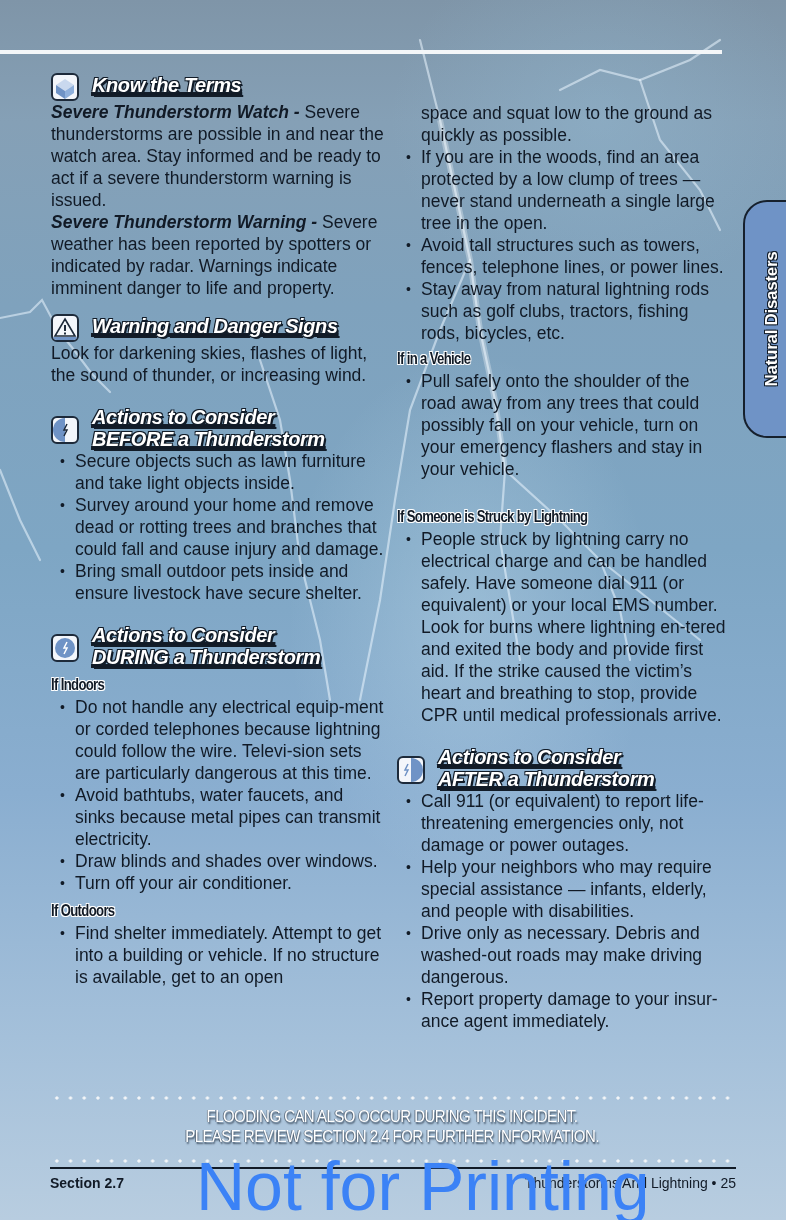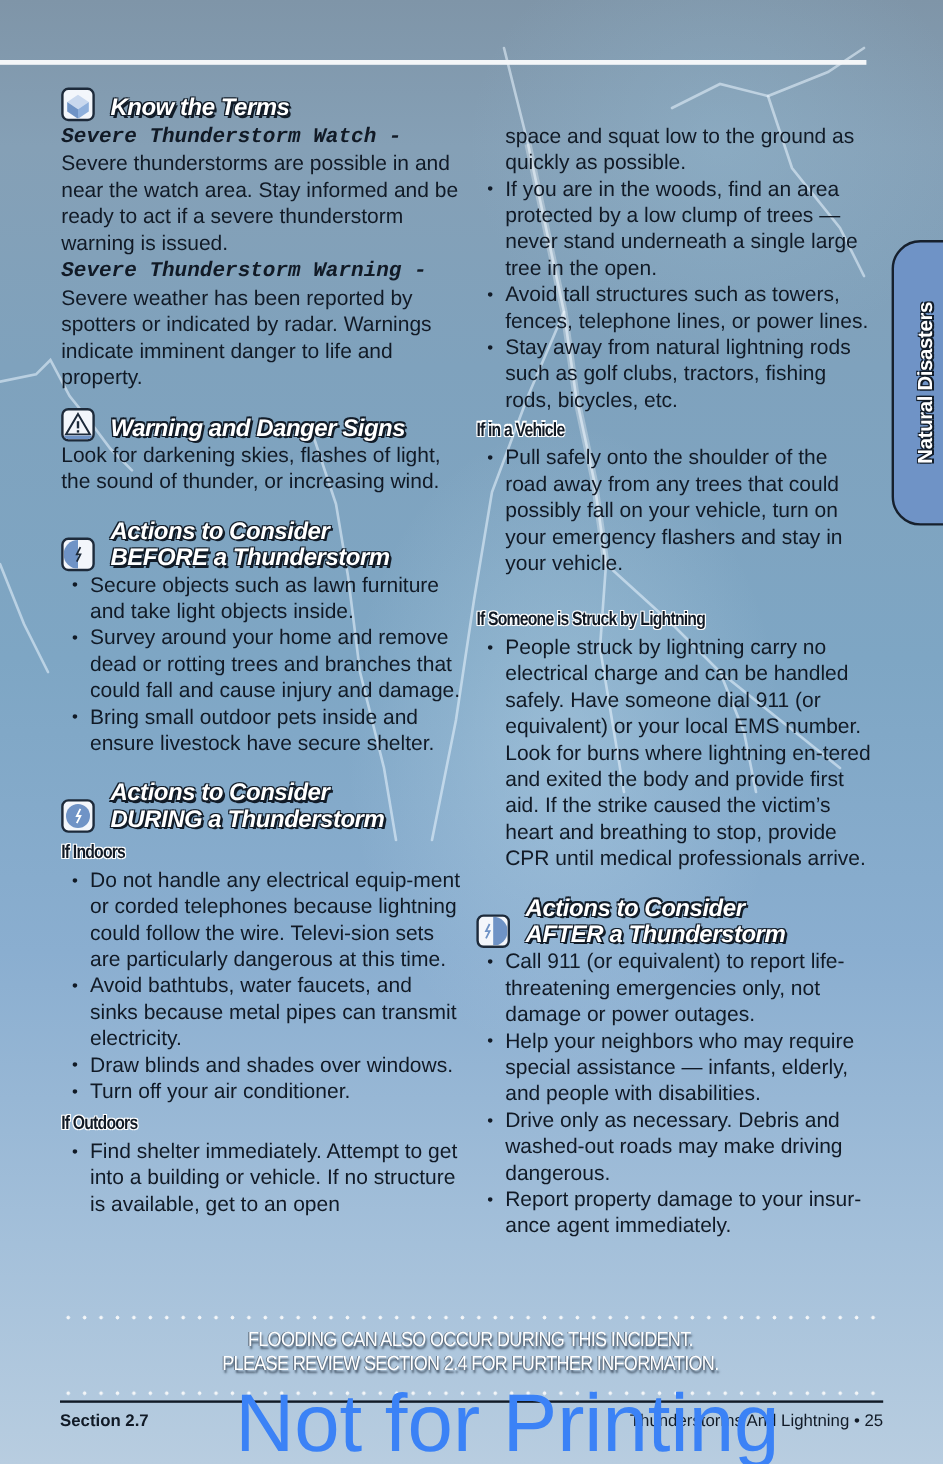--- a/index.html
+++ b/index.html
@@ -10,31 +10,31 @@
       radial-gradient(ellipse 260px 380px at 470px 620px, rgba(200,225,240,0.35), rgba(0,0,0,0) 70%),
       radial-gradient(ellipse 300px 260px at 600px 120px, rgba(150,190,215,0.35), rgba(0,0,0,0) 70%),
       linear-gradient(180deg, #7f95a8 0%, #85a0b6 10%, #7fa2bd 25%, #7ea6c4 45%, #8aaed0 65%, #a4c0da 85%, #b8cde0 100%);
   }
   .bolt { position:absolute; left:0; top:0; width:786px; height:1220px; pointer-events:none; }
   .top-rule { position:absolute; left:0; top:50px; width:722px; height:4px; background:#f4f6f8; }
   .col { position:absolute; top:74px; font-size:17.5px; line-height:22px; }
   .col-left { left:51px; width:335px; }
   .col-right { left:397px; width:330px; top:68px;margin-top:34px; }
 
-  .heading { display:flex; align-items:flex-end; margin-top:0; }
+  .heading { display:flex; align-items:flex-start; margin-top:0;text-decoration:underline; }
   .heading .icon {
     width:24px; height:24px; border:2px solid #1d2a3a; border-radius:6px; background:#f3f6fb;
     flex:0 0 auto; margin-right:13px; margin-top:-1px; position:relative; overflow:hidden;
   }
   .heading .title {
     font-family:"Liberation Sans", sans-serif; font-weight:bold; font-style:italic;
     font-size:20px; line-height:22px; color:#fff; letter-spacing:-0.4px;
     text-shadow: -1px -1px 0 #121c28, 1px -1px 0 #121c28, -1px 1px 0 #121c28, 1px 1px 0 #121c28, 2px 2px 0 #121c28;
   }
-  .term { font-weight:bold; font-style:italic;font-family:Liberation Mono, monospace; }
+  .term { font-weight:bold; font-style:italic; }
   .sub {
     font-weight:bold; font-size:16px; letter-spacing:-0.8px; color:#111a26;
     text-shadow: -1px -1px 0 #fff, 1px -1px 0 #fff, -1px 1px 0 #fff, 1px 1px 0 #fff;
     transform:scaleX(0.82); transform-origin:left; white-space:nowrap;
     margin:6px 0 0 0; line-height:22px;
   }
   ul { list-style:none; margin:0; padding:0 0 0 24px; }
   li { position:relative; }
   li::before { content:"•"; position:absolute; left:-15px; top:0; font-size:14px; }
   p { margin:0; }

